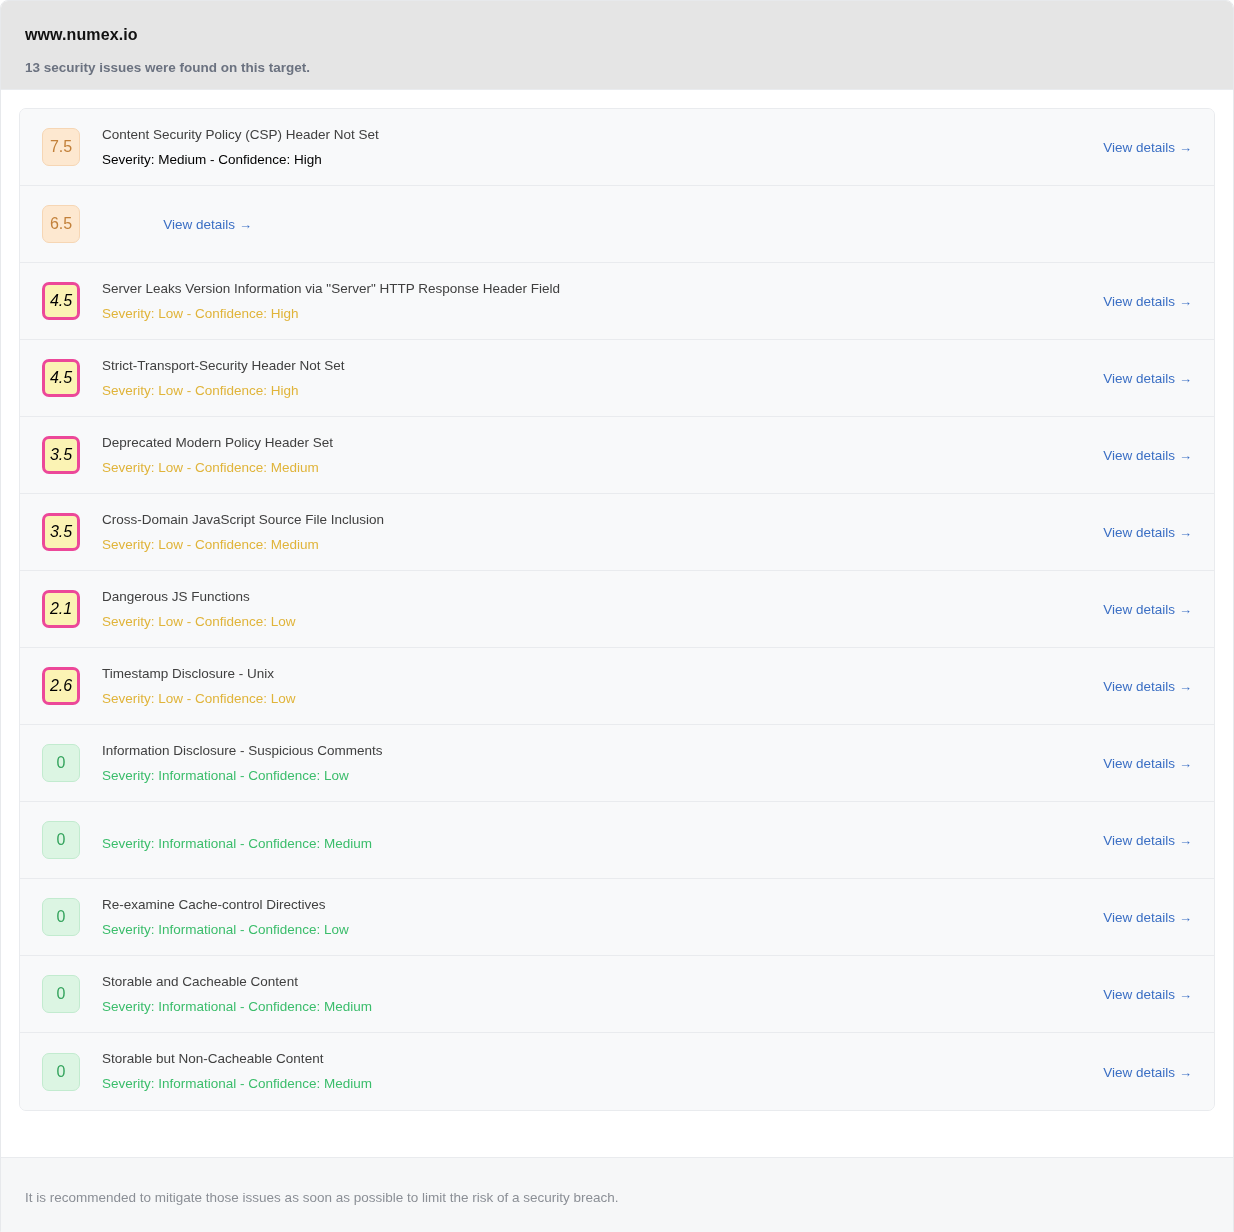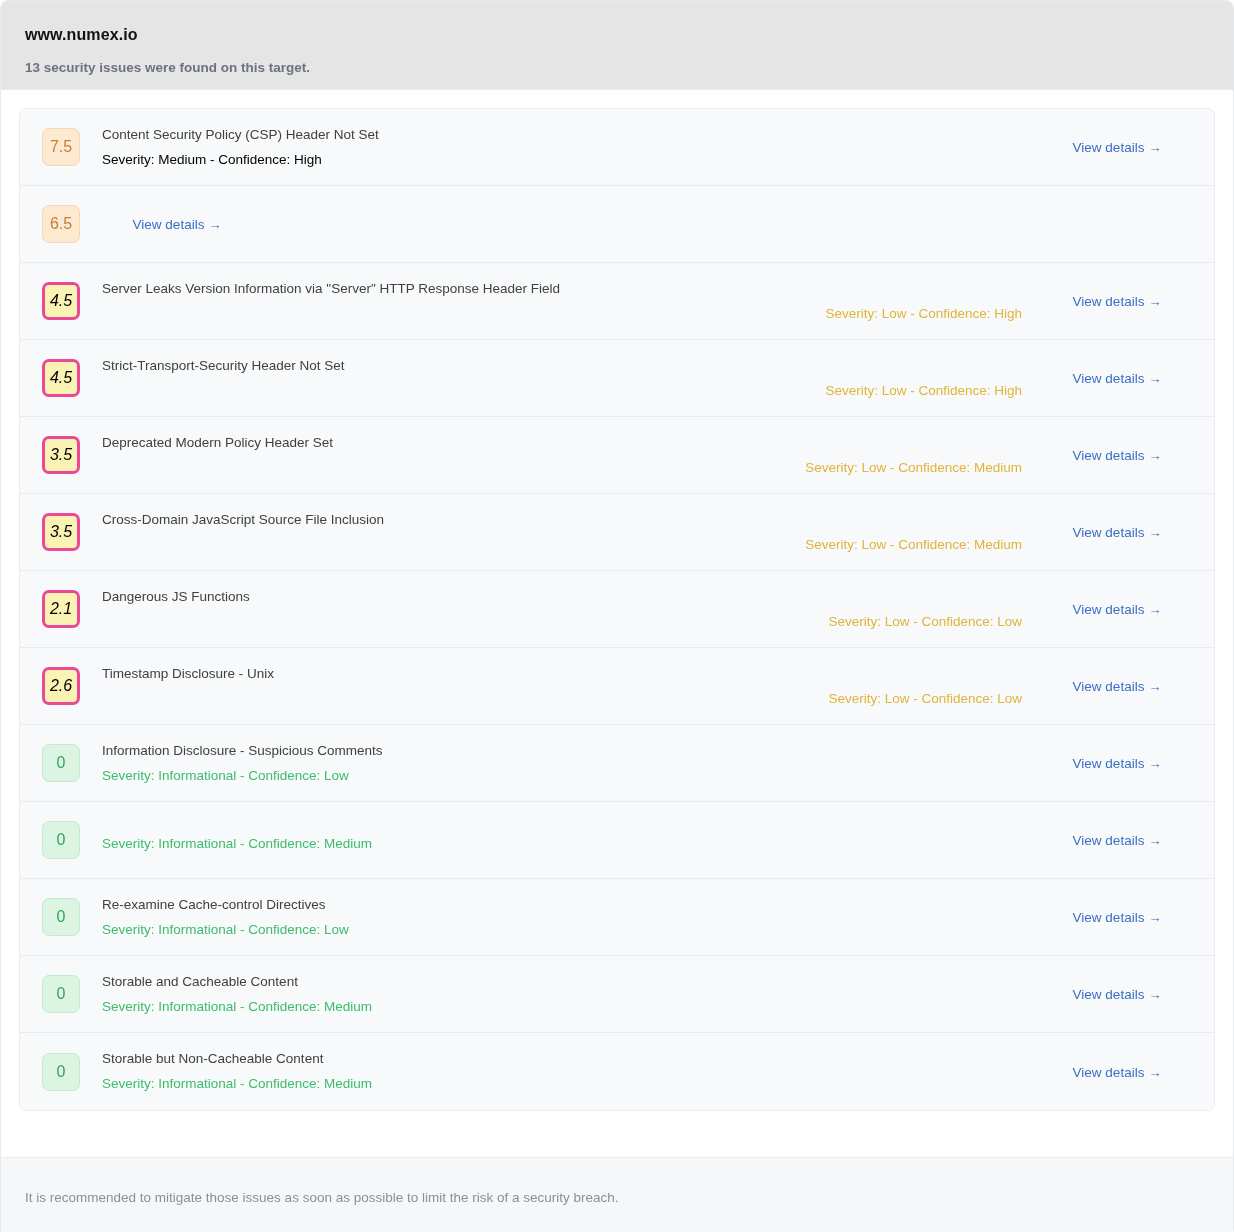--- a/index.html
+++ b/index.html
@@ -110,27 +110,27 @@
     line-height: 18px;
     white-space: nowrap;
   }
   .issue-meta {
     margin-top: 7px;
     font-size: 13.5px;
     line-height: 18px;
     white-space: nowrap;
   }
   .meta-medium { color: #000000; }
-  .meta-low    { color: #e0b43a; text-align: right; }
+  .meta-low    { color: #e0b43a; }
   .meta-info   { color: #3bbd6b; }
 
   .issue-action {
     flex: 0 0 auto;
     width: 150px;
-    text-align: center;
+    text-align: right;
   }
   .view-details-link {
     font-size: 13.5px;
     color: #3b6fc4;
     text-decoration: none;
     white-space: nowrap;
     cursor: pointer;
     display: inline-block;
   }
   .view-details-link .arrow-icon {

